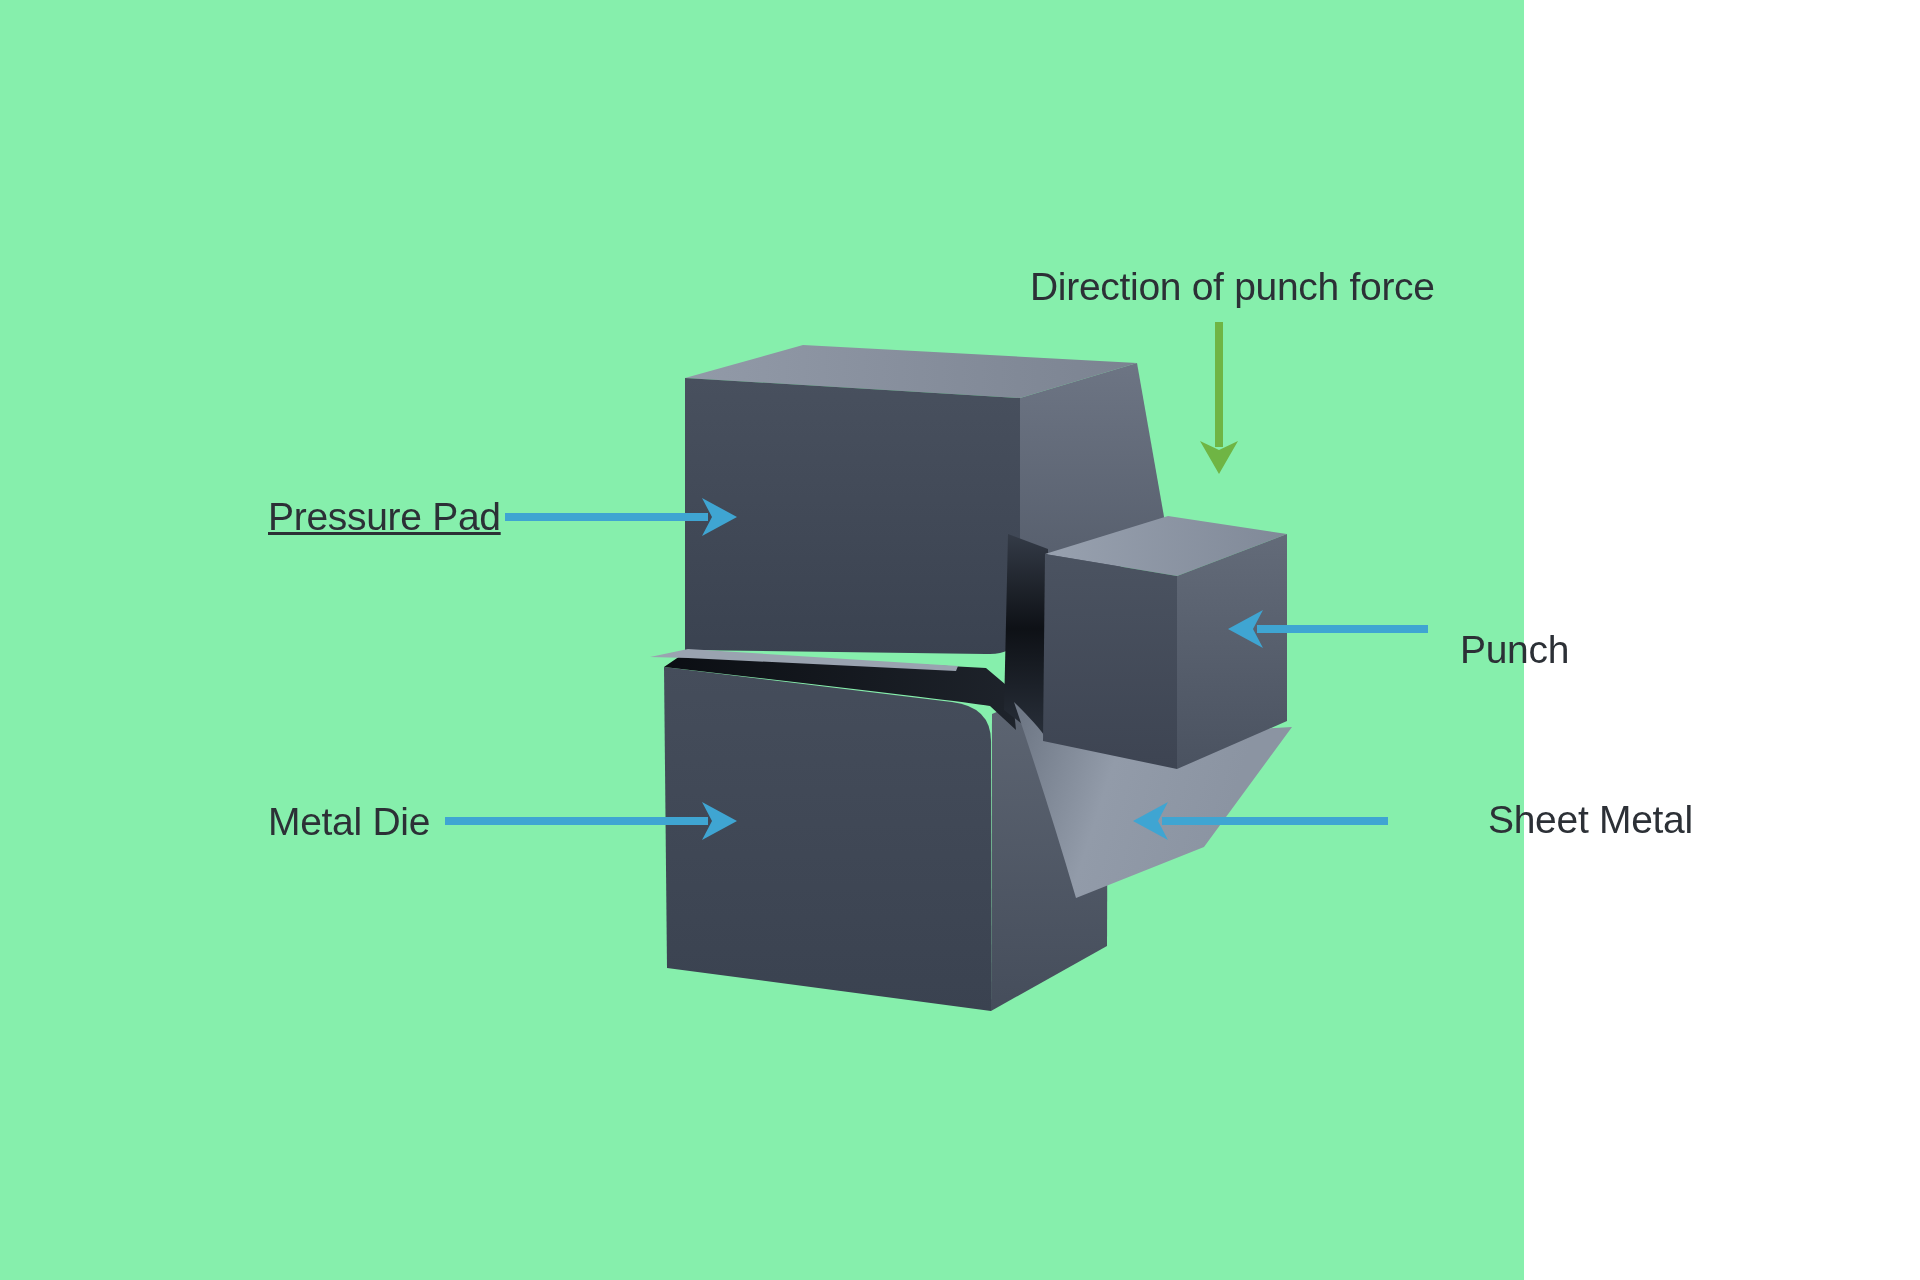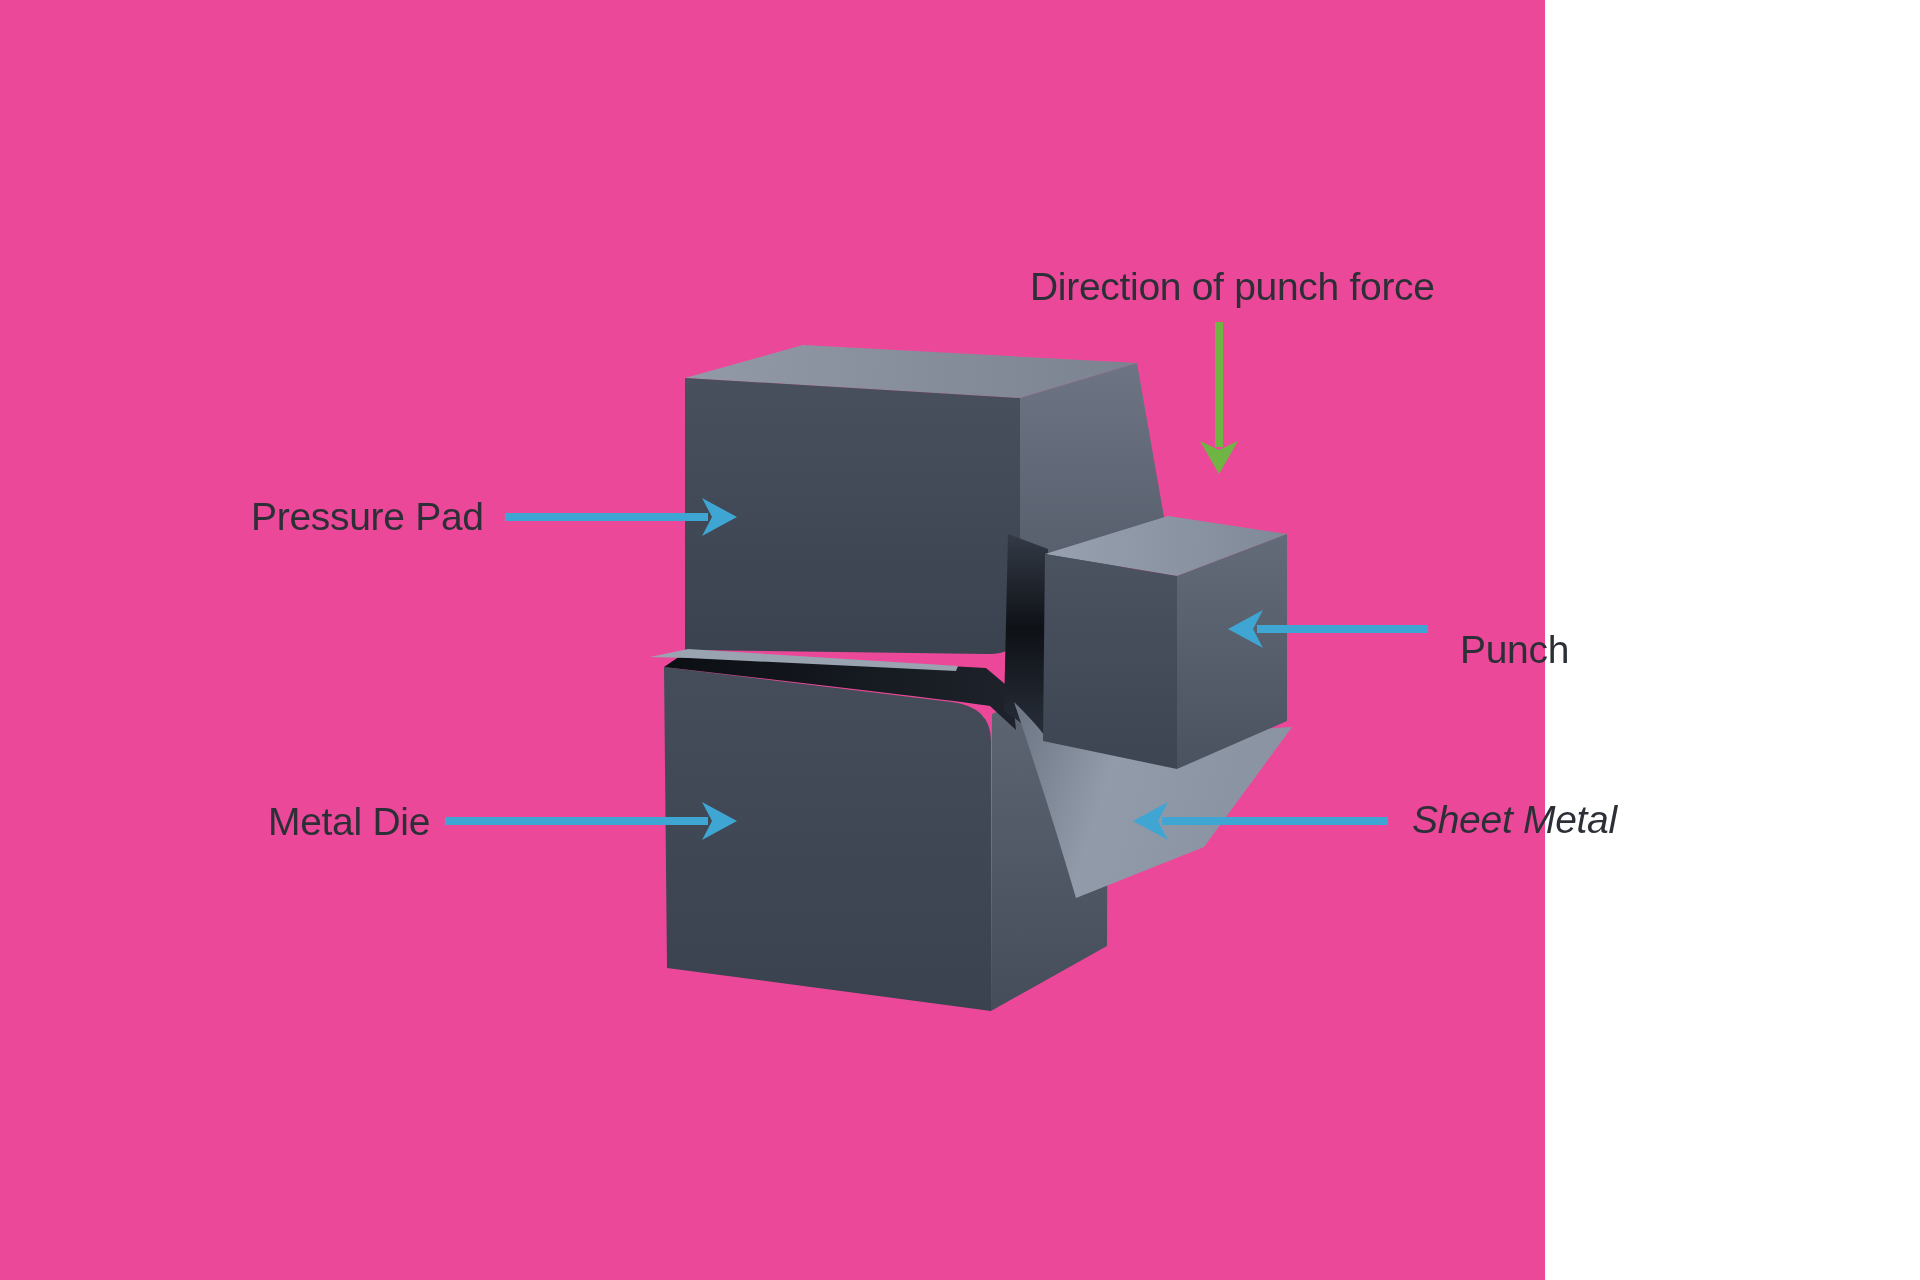--- a/index.html
+++ b/index.html
@@ -8,22 +8,21 @@
     background: #ffffff;
     width: 1920px;
     height: 1280px;
     overflow: hidden;
     font-family: "Liberation Sans", sans-serif;
   }
   .stage {
     position: relative;
     width: 1524px;
     height: 1280px;
-    background: #ec4899;
-    padding-left: 21px;
+    background: #86efac;
   }
   .stage svg {
     position: absolute;
     left: 0;
     top: 0;
   }
   .label {
     position: absolute;
     font-family: "Liberation Sans", sans-serif;
     font-size: 39px;
@@ -132,20 +131,20 @@
       </g>
       <g>
         <line x1="1219" y1="322" x2="1219" y2="447" stroke="#6fb544" stroke-width="8"></line>
         <polygon points="1219,474 1200,441 1219,450 1238,441" fill="#6fb544"></polygon>
       </g>
     </g>
   </svg>
 
   <div class="label" style="left:1030px; top:266px;">Direction of punch force</div>
 
-  <div class="label" style="left:251px; top:496px;">Pressure Pad</div>
+  <div class="label" style="left:268px; top:496px;text-decoration:underline;">Pressure Pad</div>
 
   <div class="label" style="left:268px; top:801px;">Metal Die</div>
 
   <div class="label" style="left:1460px; top:607px;margin-top:22px;">Punch</div>
 
-  <div class="label" style="left:1412px; top:799px;font-style:italic;">Sheet Metal</div>
+  <div class="label" style="left:1488px; top:799px;">Sheet Metal</div>
 </div>
 
 </body></html>

